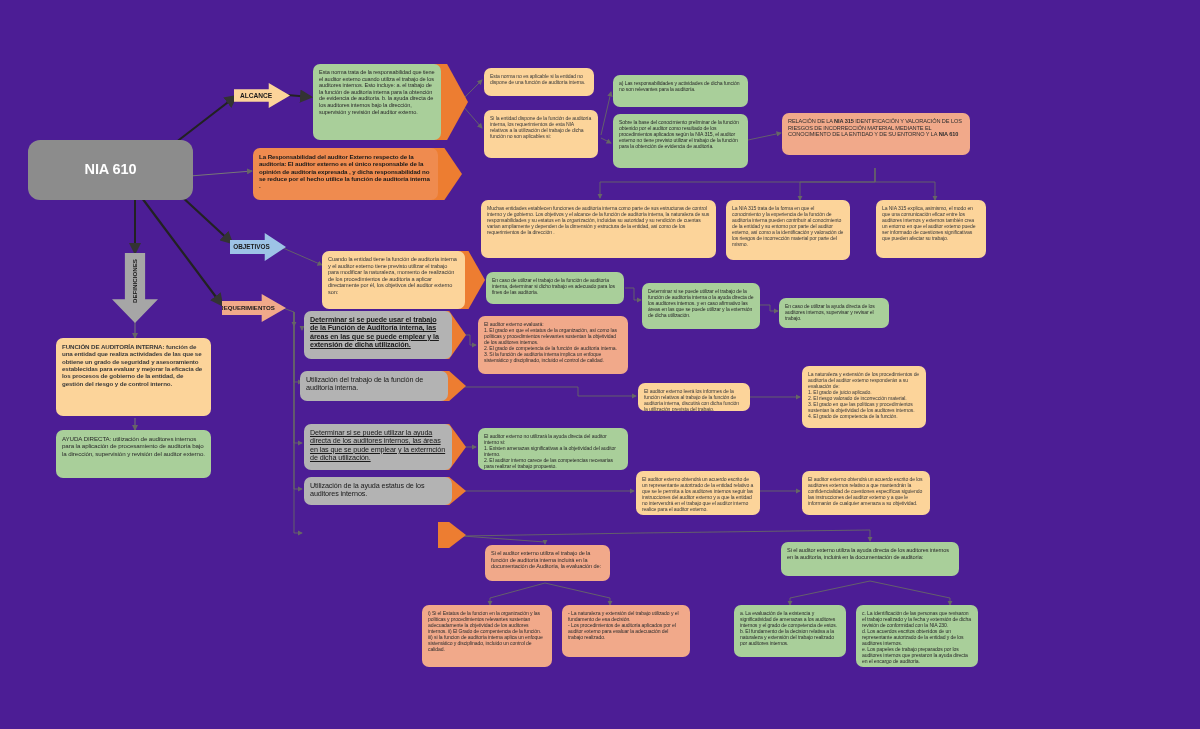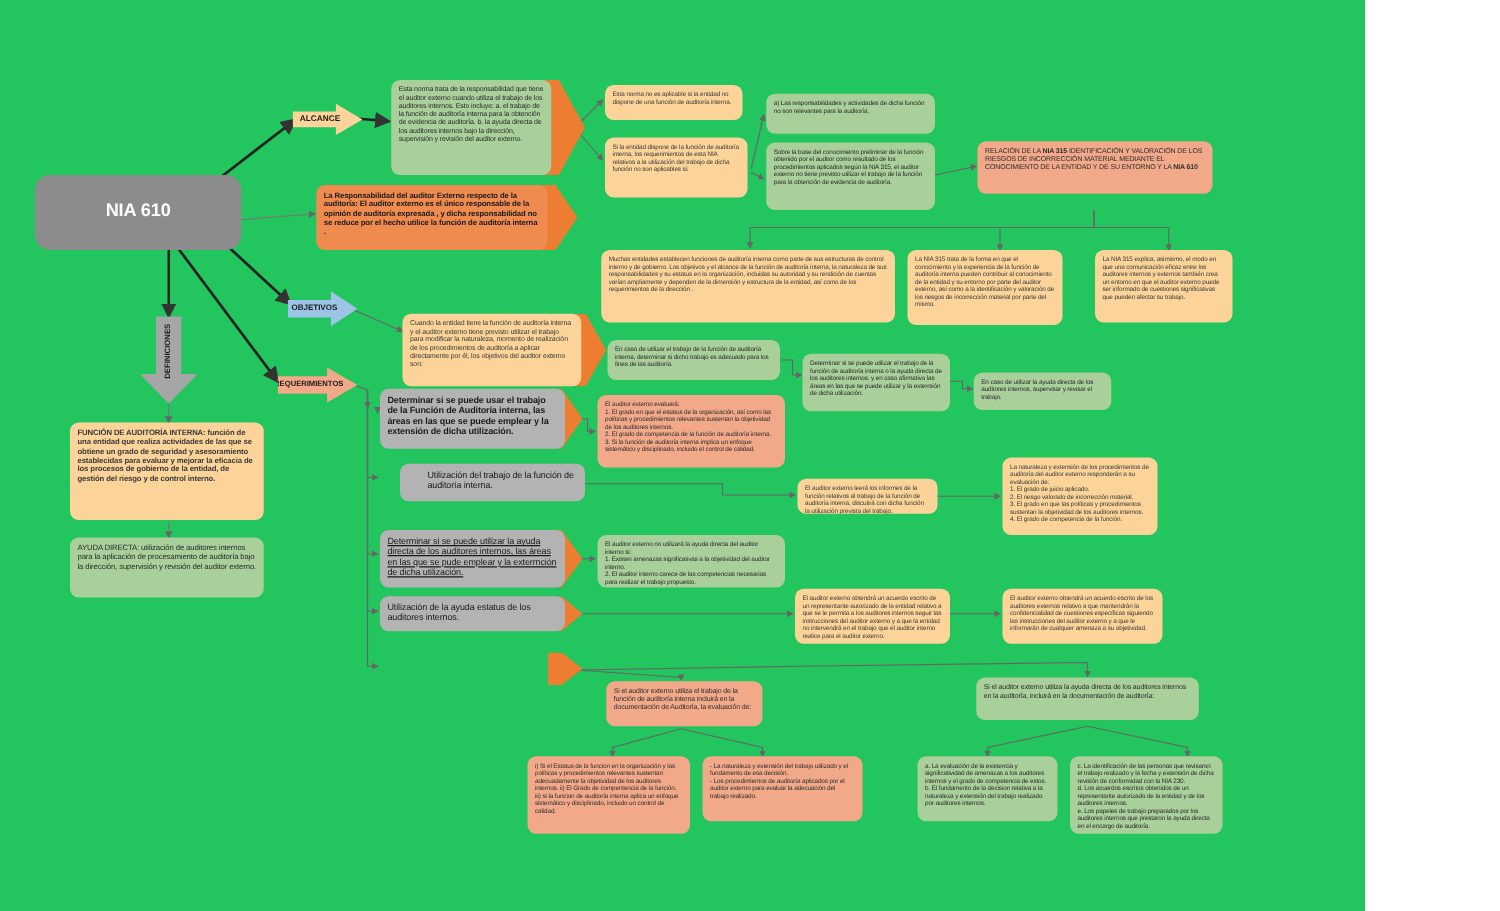--- a/index.html
+++ b/index.html
@@ -1,17 +1,17 @@
 <!DOCTYPE html>
 <html><head>
 <meta charset="utf-8">
 <style>
   html,body{margin:0;padding:0;background:#ffffff;}
   body{font-family:"Liberation Sans",sans-serif;}
-  #canvas{position:relative;width:1092px;height:729px;overflow:hidden;background:#22c55e;}
+  #canvas{position:relative;width:1200px;height:729px;overflow:hidden;background:#4c1d95;}
   .box{position:absolute;box-sizing:border-box;border-radius:7px;overflow:hidden;
        line-height:1.18;letter-spacing:-0.1px;}
   .box .t{display:block;padding:5px 6px;}
   .green{background:#a9cf9a;color:#2a2a2a;}
   .orange-l{background:#fcd49a;color:#3a3a3a;}
   .salmon{background:#f1a98a;color:#2e2e2e;}
   .gray{background:#b3b3b3;color:#1a1a1a;}
   .hdr{background:#8c8c8c;color:#ffffff;border-radius:12px;}
   .f5{font-size:5.1px;}
   .f55{font-size:5.6px;}
@@ -194,27 +194,27 @@
   </div>
   <div class="box green" style="left:642px;top:283px;width:118px;height:46px;">
     <span class="t f5">Determinar si se puede utilizar el trabajo de la función de auditoría interna o la ayuda directa de los auditores internos. y en caso afirmativo las áreas en las que se puede utilizar y la exterrsión de dicha utilización.</span>
   </div>
   <div class="box green" style="left:779px;top:298px;width:110px;height:30px;">
     <span class="t f5">En caso de utilizar la ayuda directa de los auditores internos, supervisar y revisar el trabajo.</span>
   </div>
 
   <div style="position:absolute;left:438px;top:311px;width:28px;height:48px;background:#ed7d31;
               clip-path:polygon(0 0,40% 0,100% 50%,40% 100%,0 100%);"></div>
-  <div class="box gray" style="left:304px;top:311px;width:148px;height:48px;">
+  <div class="box gray" style="left:304px;top:311px;width:148px;height:48px;text-decoration:underline;">
     <span class="t f7 bold">Determinar si se puede usar el trabajo de la Función de Auditoría interna, las áreas en las que se puede emplear y la extensión de dicha utilización.</span>
   </div>
 
   <div style="position:absolute;left:438px;top:371px;width:28px;height:30px;background:#ed7d31;
               clip-path:polygon(0 0,40% 0,100% 50%,40% 100%,0 100%);"></div>
-  <div class="box gray" style="left:320px;top:371px;width:148px;height:30px;padding-left:16px;">
+  <div class="box gray" style="left:300px;top:371px;width:148px;height:30px;">
     <span class="t f7">Utilización del trabajo de la función de auditoría interna.</span>
   </div>
 
   <div style="position:absolute;left:438px;top:424px;width:28px;height:46px;background:#ed7d31;
               clip-path:polygon(0 0,40% 0,100% 50%,40% 100%,0 100%);"></div>
   <div class="box gray" style="left:304px;top:424px;width:148px;height:46px;text-decoration:underline;">
     <span class="t f7">Determinar si se puede utilizar la ayuda directa de los auditores internos, las áreas en las que se pude emplear y la exterrnción de dicha utilización.</span>
   </div>
 
   <div style="position:absolute;left:438px;top:477px;width:28px;height:28px;background:#ed7d31;

